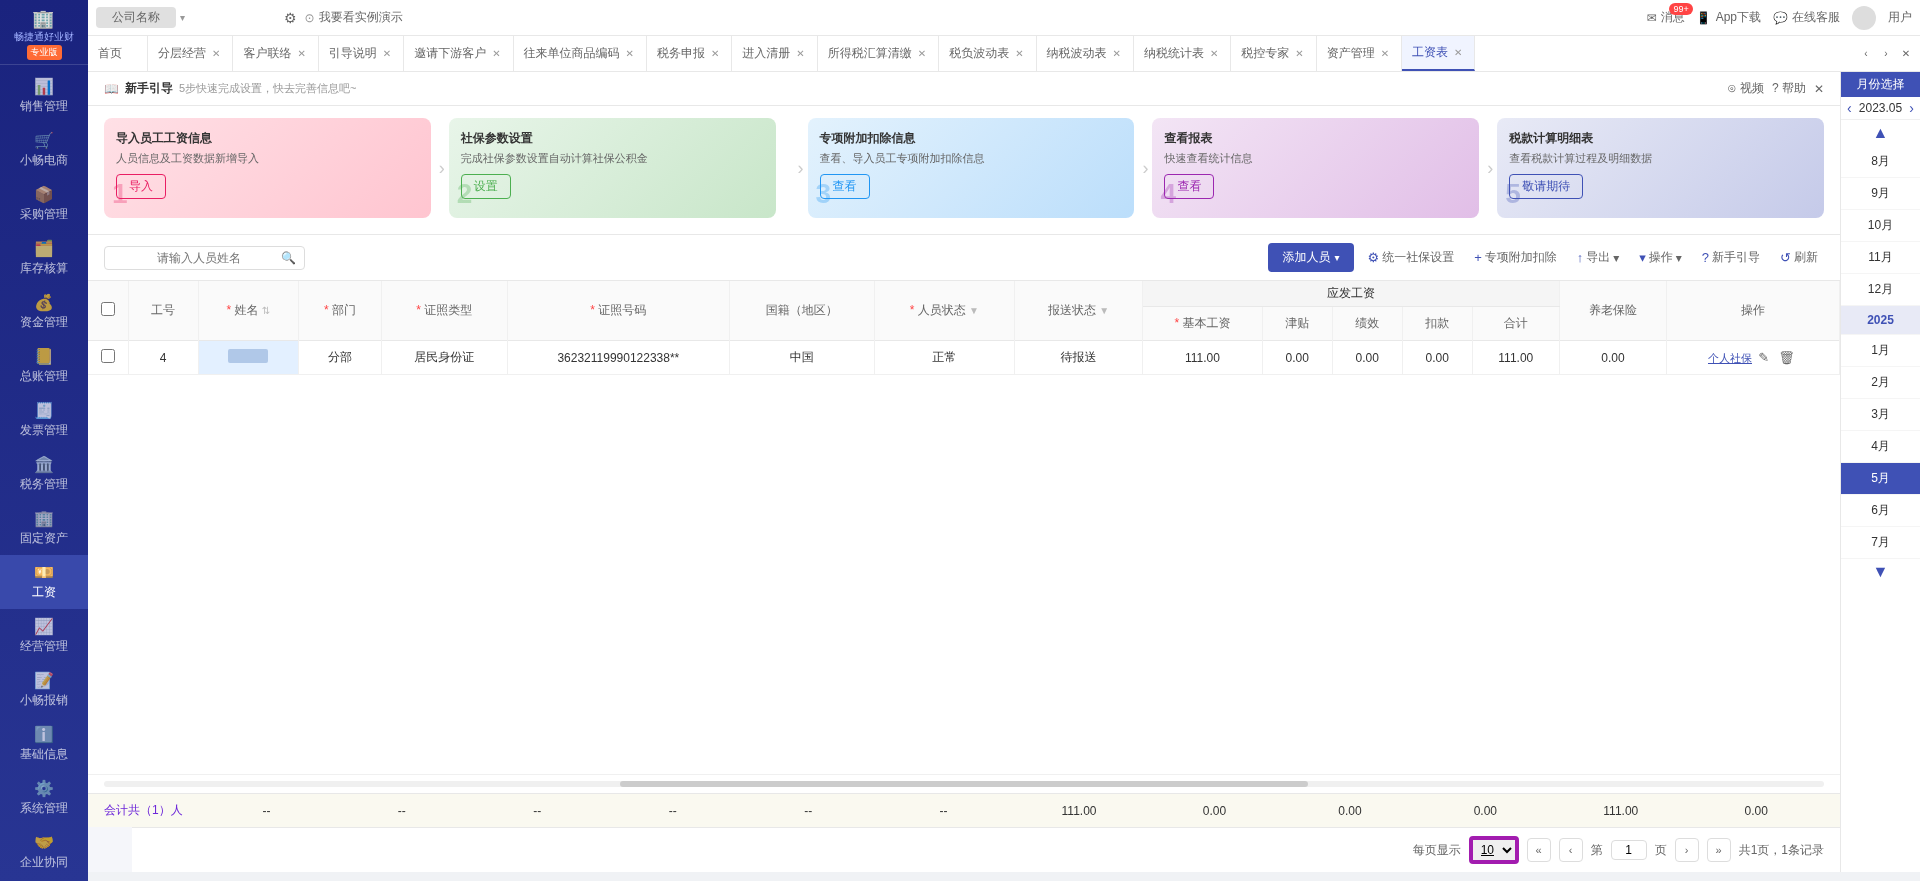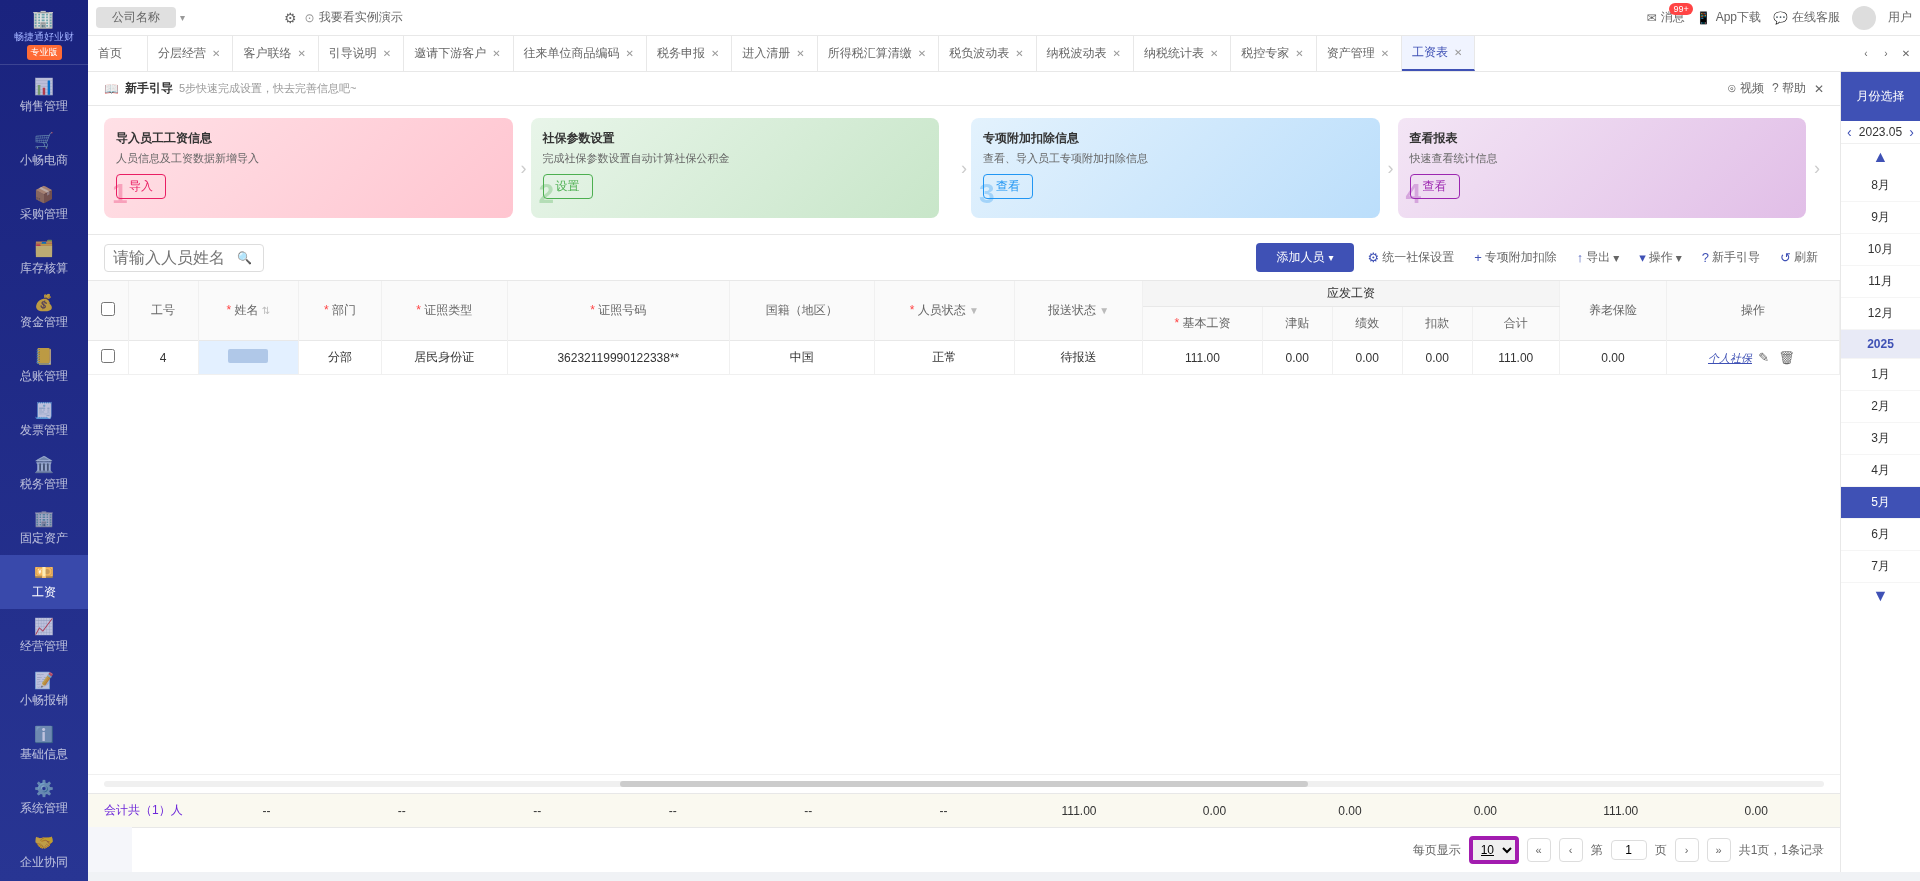--- a/index.html
+++ b/index.html
@@ -288,29 +288,30 @@
       align-items: center;
       border: 1px solid #ddd;
       border-radius: 4px;
       padding: 4px 8px;
       gap: 4px;
       min-width: 160px;
     }
     .search-box input {
       border: none;
       outline: none;
-      font-size: 16px;
+      font-size: 12px;
       color: #b91c1c;
       background: transparent;
       width: 120px;
+      margin-left: 44px;
     }
     .add-btn {
       background: #3f51b5;
       color: white;
-      padding: 6px 20px;
+      padding: 6px 14px;
       border-radius: 4px;
       cursor: pointer;
       display: flex;
       align-items: center;
       gap: 4px;
       font-size: 12px;
       margin-left: auto;
       border: none;
     }
     .add-btn-arrow { font-size: 10px; }
@@ -364,21 +365,21 @@
     tbody td {
       padding: 8px 10px;
       text-align: center;
       color: #333;
       border-right: 1px solid #f0f0f0;
       white-space: nowrap;
     }
     .td-name { background: #e3f0ff; color: #3f51b5; }
     .sort-icon { color: #bbb; font-size: 10px; cursor: pointer; }
     .filter-icon { color: #bbb; font-size: 10px; cursor: pointer; }
-    .op-link { color: #3f51b5; cursor: pointer; text-decoration: underline; font-size: 11px; font-style: italic; }
+    .op-link { color: #3f51b5; cursor: pointer; text-decoration: underline; font-size: 11px; }
     .op-icon { color: #666; cursor: pointer; font-size: 13px; padding: 0 3px; }
 
     
     #table-footer {
       background: #faf9f0;
       padding: 8px 16px;
       display: flex;
       align-items: center;
       border-top: 1px solid #e8e8e8;
     }
@@ -439,21 +440,21 @@
       border-left: 1px solid #e8e8e8;
       display: flex;
       flex-direction: column;
       align-items: stretch;
       height: 100%;
       overflow-y: auto;
     }
     .month-panel-header {
       background: #3f51b5;
       color: white;
-      padding: 16px 4px;
+      padding: 4px 4px;
       text-align: center;
       font-size: 11px;
     }
     .month-nav {
       display: flex;
       align-items: center;
       justify-content: space-between;
       padding: 4px 6px;
       font-size: 11px;
       color: #333;
@@ -740,20 +741,28 @@
         <div class="wizard-arrow">›</div>
         <div class="wizard-step wizard-step-4">
           <div class="step-title">查看报表</div>
           <div class="step-desc">快速查看统计信息</div>
           <span class="step-btn step-btn-4">
             <span>查看</span>
           </span>
           <div class="step-num step-4-num">4</div>
         </div>
         <div class="wizard-arrow">›</div>
+        <div class="wizard-step wizard-step-5">
+          <div class="step-title">税款计算明细表</div>
+          <div class="step-desc">查看税款计算过程及明细数据</div>
+          <span class="step-btn step-btn-5">
+            <span>敬请期待</span>
+          </span>
+          <div class="step-num step-5-num">5</div>
+        </div>
       </div>
 
       <div id="toolbar">
         <div class="search-box">
           <input type="text" placeholder="请输入人员姓名" style="">
           <span>🔍</span>
         </div>
         <button class="add-btn">
           <span>添加人员</span>
           <span class="add-btn-arrow">▾</span>

